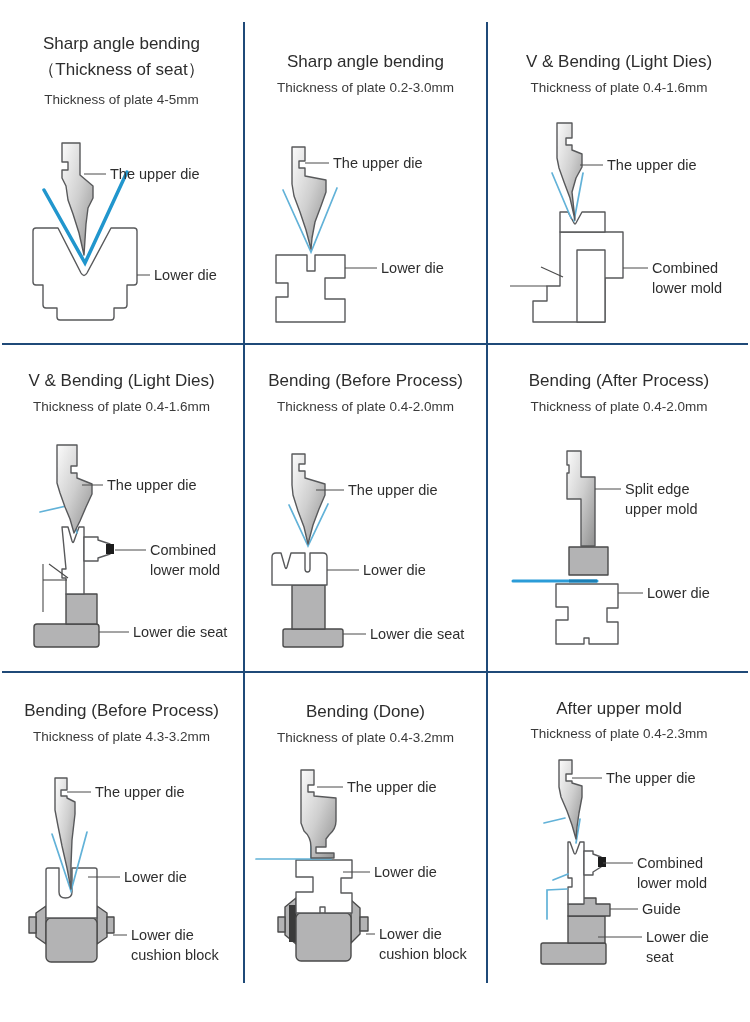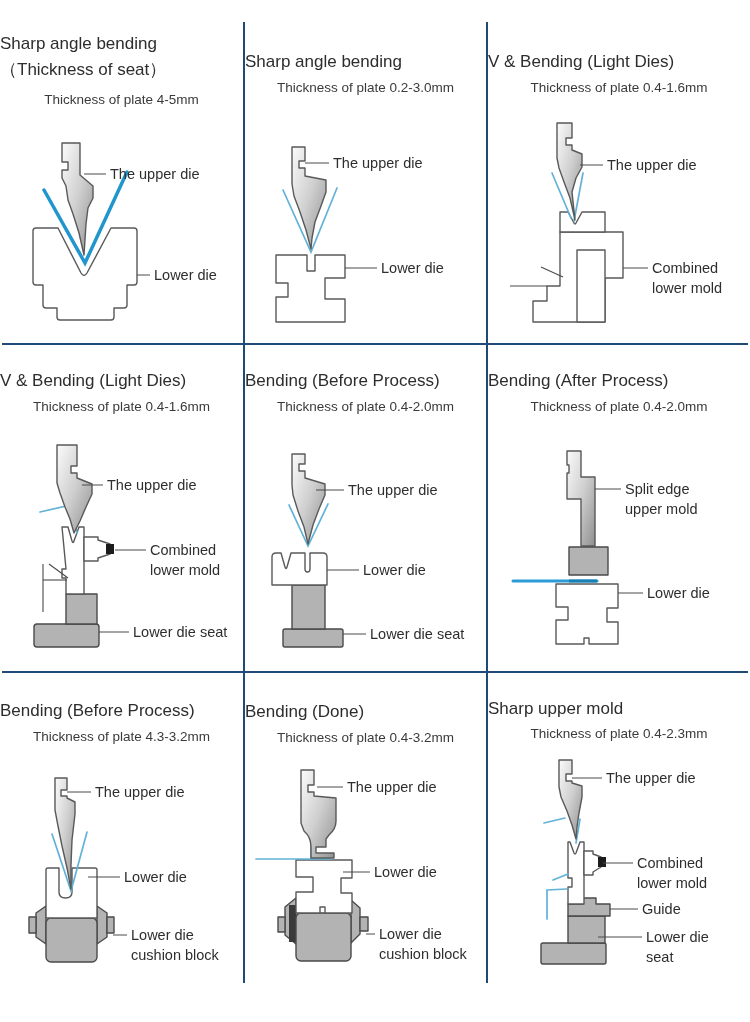--- a/index.html
+++ b/index.html
@@ -1,20 +1,20 @@
 <!DOCTYPE html>
 <html><head>
 <meta charset="utf-8">
 <style>
   html,body{margin:0;padding:0;background:#fff;}
   #canvas{position:relative;width:750px;height:1022px;background:#fff;overflow:hidden;
           font-family:"Liberation Sans","DejaVu Sans",sans-serif;color:#2e2e2e;}
   .divider{position:absolute;background:#1f4a78;}
   .cell{position:absolute;}
-  .title{position:absolute;width:100%;font-size:17px;color:#2d2d2d;white-space:nowrap;}
+  .title{position:absolute;width:100%;text-align:center;font-size:17px;color:#2d2d2d;white-space:nowrap;}
   .subtitle{position:absolute;width:100%;text-align:center;font-size:13.5px;color:#3a3a3a;white-space:nowrap;}
   svg{position:absolute;left:0;}
   svg .lbl{font-family:"Liberation Sans","DejaVu Sans",sans-serif;font-size:14.5px;fill:#2e2e2e;}
   .ldr{stroke:#4a4a4a;stroke-width:1;}
   .outline{stroke:#58595b;stroke-width:1.4;fill:#fff;stroke-linejoin:round;}
   .punch{stroke:#58595b;stroke-width:1.4;fill:url(#pg);stroke-linejoin:round;}
   .gray{stroke:#4a4a4a;stroke-width:1.4;fill:#b3b3b4;stroke-linejoin:round;}
   .blue-thick{stroke:#2196cd;stroke-width:3.5;fill:none;stroke-linecap:round;}
   .blue{stroke:#62b2d8;stroke-width:1.7;fill:none;stroke-linecap:round;}
   .blue-med{stroke:#2b9cd8;stroke-width:3;fill:none;stroke-linecap:round;}
@@ -189,21 +189,21 @@
         <text class="lbl" x="102" y="27">The upper die</text>
       <line class="ldr" x1="98" y1="107" x2="125" y2="107"></line>
         <text class="lbl" x="129" y="112">Lower die</text>
       <line class="ldr" x1="121" y1="169" x2="130" y2="169"></line>
       <text class="lbl" x="134" y="174">Lower die</text>
       <text class="lbl" x="134" y="194">cushion block</text>
     </svg>
   </section>
 
   <section class="cell" style="left:488px;top:673px;width:262px;height:349px">
-    <div class="title" style="top:26px">Sharp upper mold</div>
+    <div class="title" style="top:26px">After upper mold</div>
     <div class="subtitle" style="top:53px">Thickness of plate 0.4-2.3mm</div>
     <svg style="top:82px" width="262" height="260" viewBox="0 0 262 260">
       <rect class="gray" x="53" y="188" width="65" height="21" rx="2"></rect>
       <rect class="gray" x="80" y="161" width="37" height="27"></rect>
       <path class="gray" d="M80,149 L95,149 L95,143 L108,143 L108,149 L122,149 L122,161 L80,161 Z"></path>
       <path class="outline" d="M80,87 L82,87 L86,98 Q87,100 88,98 L92,87 L96,87 L96,149 L80,149 L80,132 L84,132 L84,123 L80,123 Z"></path>
       <path class="outline" d="M96,96 L105,96 L105,99 L113,102 L113,112 L105,117 L105,120 L96,120 Z"></path>
       <rect class="darksq" x="110" y="102" width="8" height="10"></rect>
       <line class="blue" x1="56" y1="68" x2="77" y2="63"></line>
       <line class="blue" x1="92" y1="64" x2="88" y2="88"></line>

